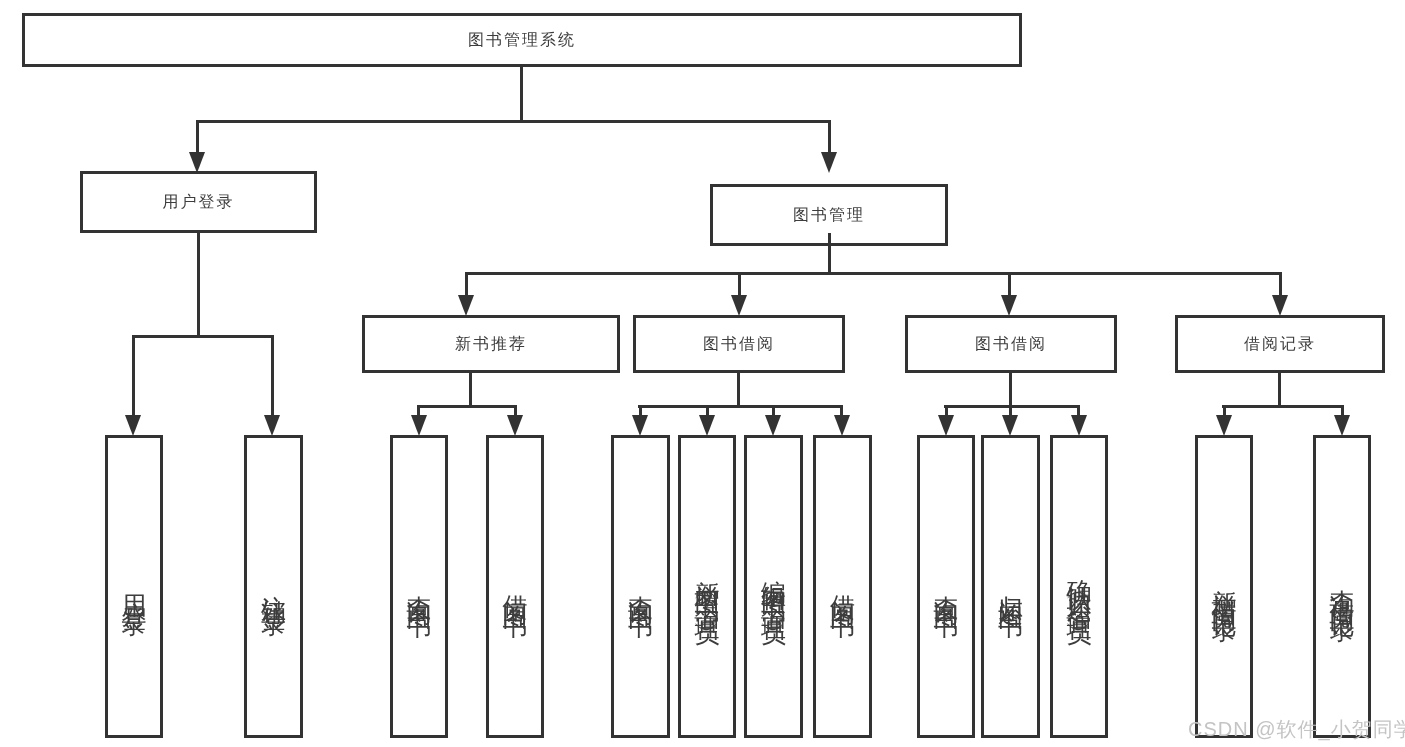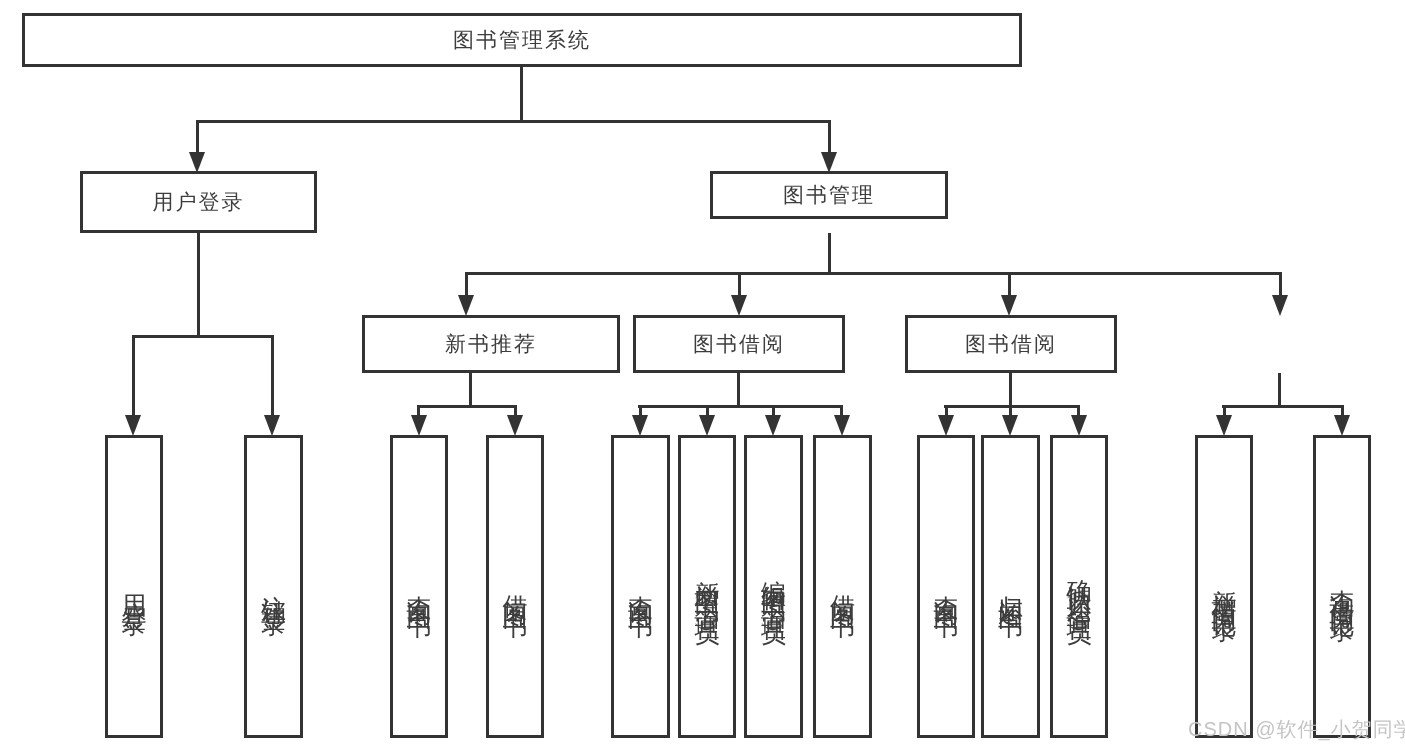--- a/index.html
+++ b/index.html
@@ -14,21 +14,21 @@
     position:absolute;
     box-sizing:border-box;
     border:3px solid #333333;
     background:#ffffff;
     display:flex;
     align-items:center;
     justify-content:center;
   }
   .box .lbl{
     color:#3d3d3d;
-    font-size:21px;
+    font-size:16px;
     letter-spacing:2px;
     white-space:nowrap;
   }
   .leaf .lbl{
     writing-mode:vertical-rl;
     font-size:25px;
     letter-spacing:6px;
     line-height:1;
     white-space:nowrap;
   }
@@ -57,32 +57,35 @@
 
 <div class="canvas">
 
   <div class="box" style="left:22px;top:13px;width:1000px;height:54px">
     <span class="lbl">图书管理系统</span>
   </div>
 
   <div class="box" style="left:80px;top:171px;width:237px;height:62px">
     <span class="lbl">用户登录</span>
   </div>
-  <div class="box" style="left:710px;top:171px;width:238px;height:48px">
+  <div class="box" style="left:710px;top:184px;width:238px;height:62px">
     <span class="lbl">图书管理</span>
   </div>
 
   <div class="box" style="left:362px;top:315px;width:258px;height:58px">
     <span class="lbl">新书推荐</span>
   </div>
   <div class="box" style="left:633px;top:315px;width:212px;height:58px">
     <span class="lbl">图书借阅</span>
   </div>
   <div class="box" style="left:905px;top:315px;width:212px;height:58px">
     <span class="lbl">图书借阅</span>
+  </div>
+  <div class="box" style="left:1175px;top:315px;width:210px;height:58px">
+    <span class="lbl">借阅记录</span>
   </div>
 
   <div class="box leaf" style="left:105px;top:435px;width:58px;height:303px">
     <span class="lbl">用户登录</span>
   </div>
   <div class="box leaf" style="left:244px;top:435px;width:59px;height:303px">
     <span class="lbl">注销登录</span>
   </div>
 
   <div class="box leaf" style="left:390px;top:435px;width:58px;height:303px">

